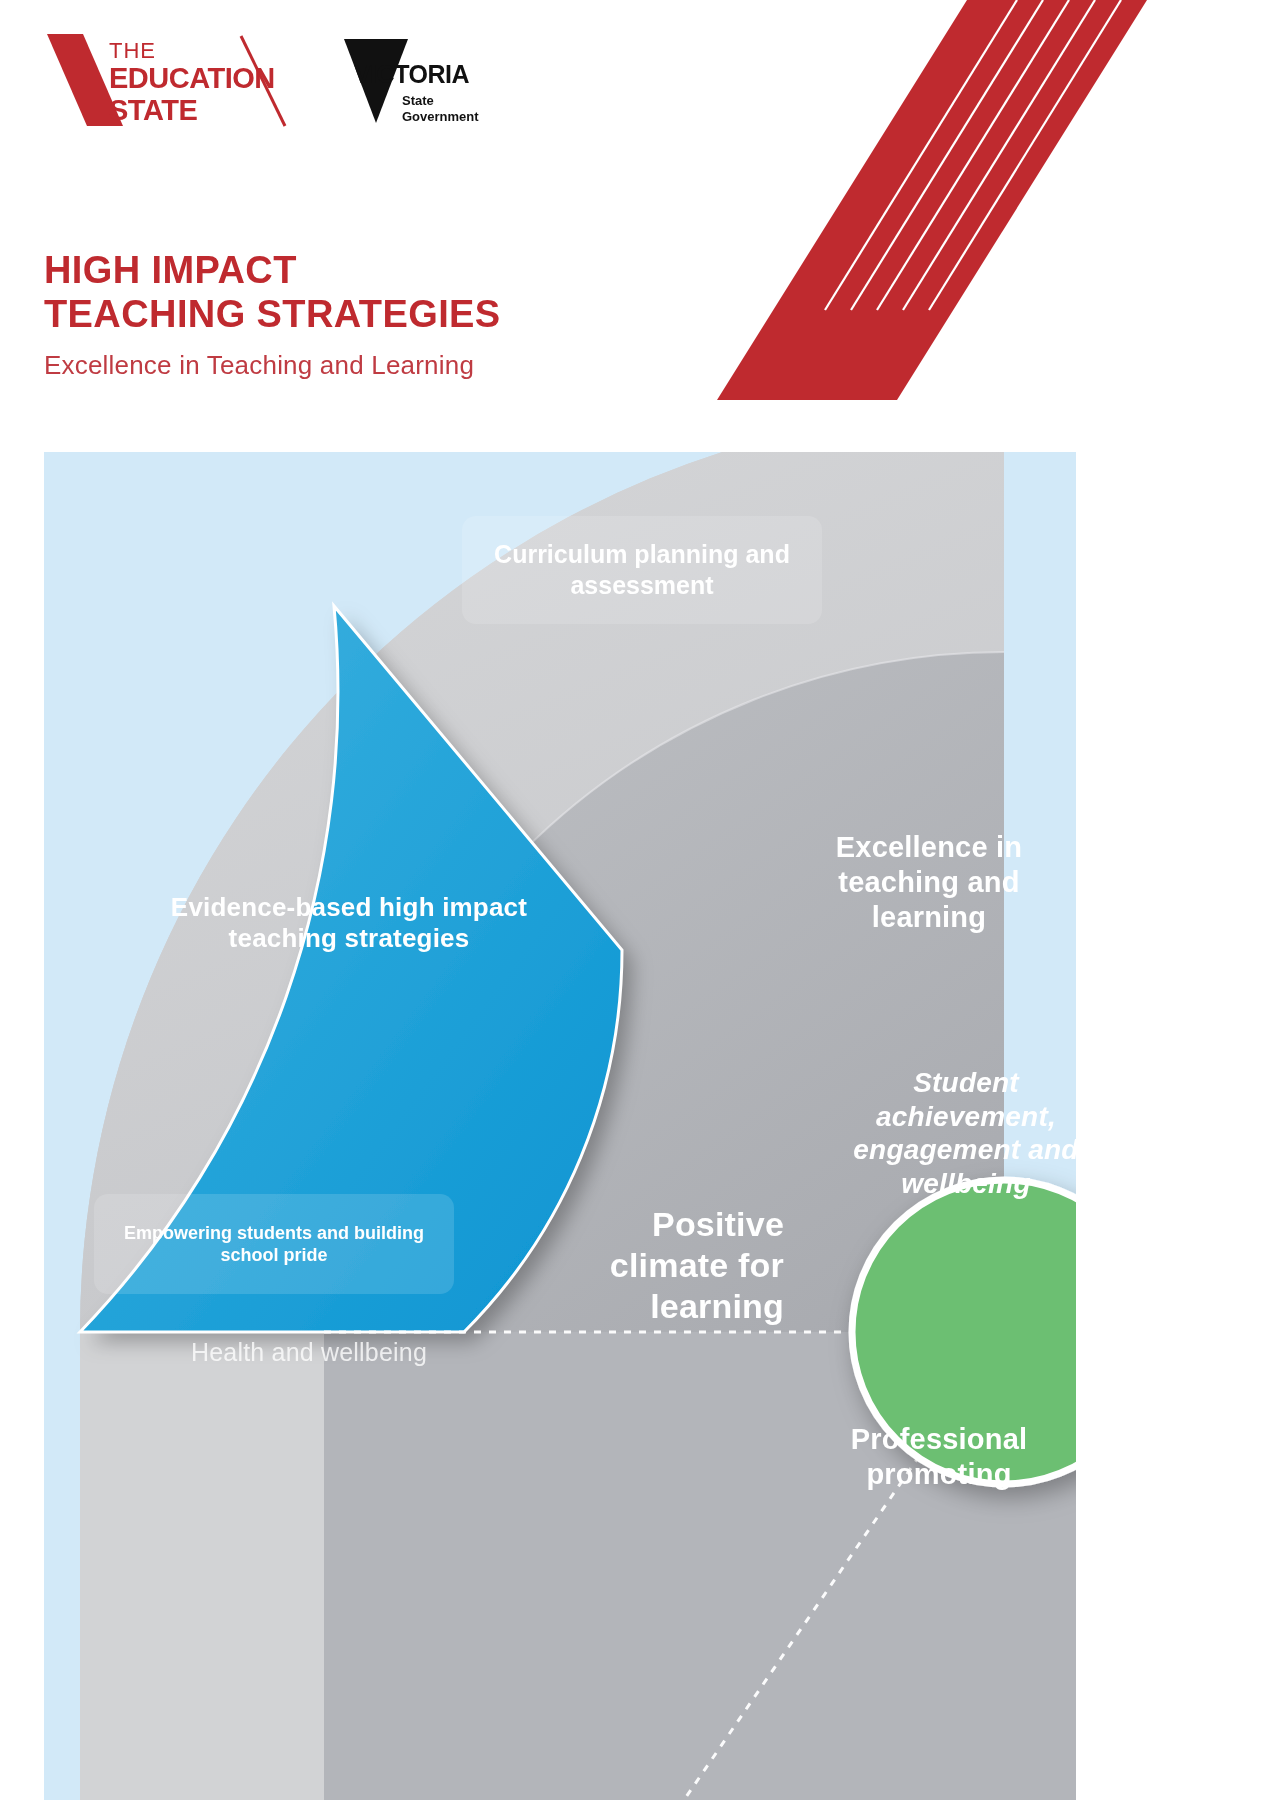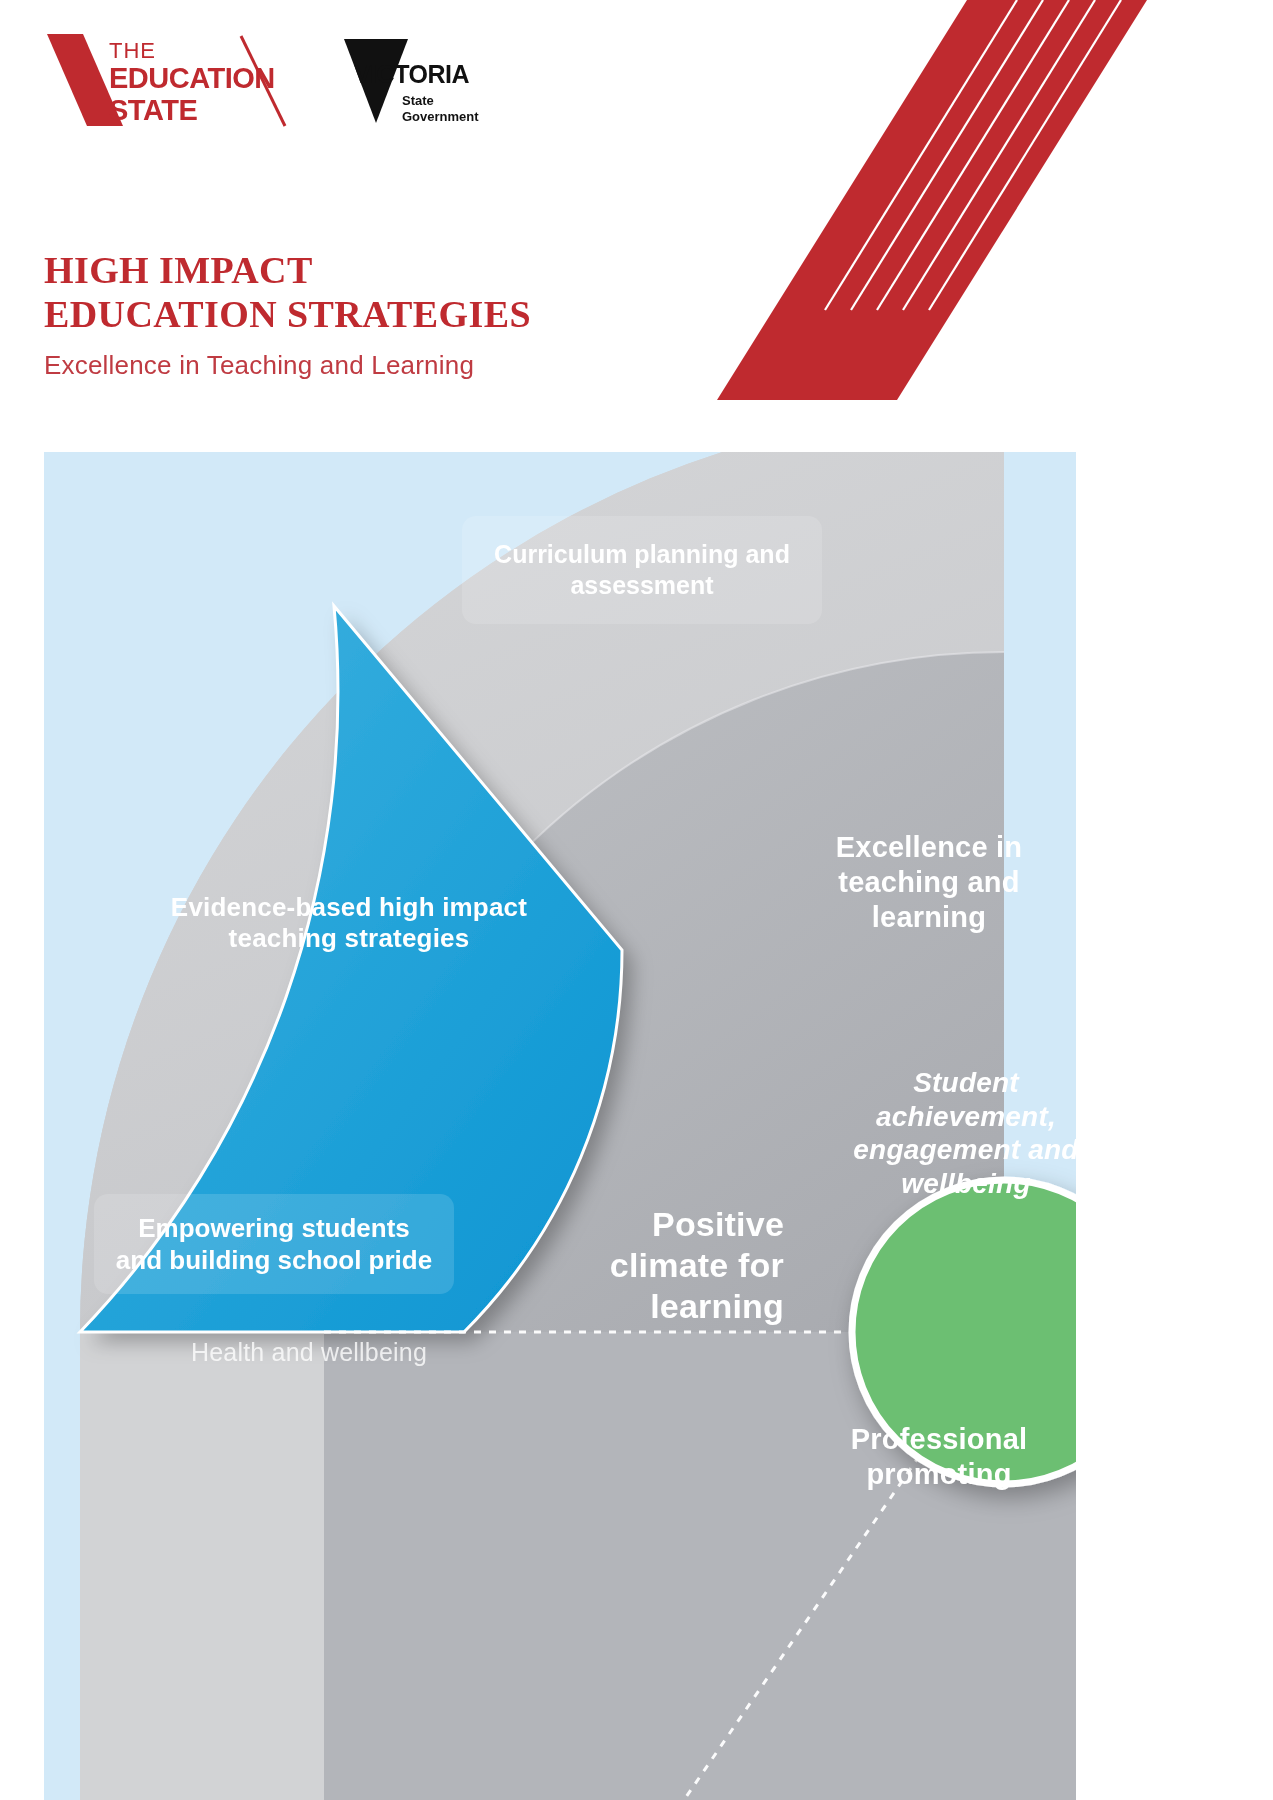--- a/index.html
+++ b/index.html
@@ -15,21 +15,21 @@
   
   #banner-art{position:absolute;right:0;top:0;width:430px;height:400px;}
 
   
   #logo-edustate{position:absolute;left:45px;top:30px;width:270px;height:100px;}
   #logo-victoria{position:absolute;left:340px;top:35px;width:160px;height:95px;}
 
   .title-block{position:absolute;left:44px;top:248px;}
   .title-line{
     font-weight:bold;font-size:38px;letter-spacing:0.4px;
-    color:#bf2a2f;line-height:1.16;white-space:nowrap;font-family:Liberation Serif, serif;
+    color:#bf2a2f;line-height:1.16;white-space:nowrap;
   }
   .subtitle{
     margin-top:14px;font-size:26px;color:#bf3b42;font-weight:400;
     letter-spacing:0.2px;white-space:nowrap;
   }
 
   
   #diagram{
     position:absolute;left:44px;top:452px;width:1032px;height:1348px;
     background:#d2e9f8;overflow:hidden;
@@ -41,21 +41,21 @@
        line-height:1.2;letter-spacing:0.2px;}
 
   .chip{
     position:absolute;background:rgba(255,255,255,0.14);
     border-radius:14px;display:flex;align-items:center;justify-content:center;
     text-align:center;color:#ffffff;font-weight:bold;line-height:1.25;
     padding:14px 18px;box-sizing:border-box;
   }
 
   #lbl-curriculum{left:418px;top:64px;width:360px;height:108px;font-size:25px;}
-  #lbl-empowering{left:50px;top:742px;width:360px;height:100px;font-size:26px;}
+  #lbl-empowering{left:50px;top:742px;width:360px;height:100px;font-size:18px;}
   #lbl-setting{left:115px;top:944px;width:355px;height:100px;font-size:22px;}
 
   #lbl-health{
     position:absolute;left:55px;top:886px;width:420px;
     color:rgba(255,255,255,0.78);font-size:25px;font-weight:400;
     text-align:center;letter-spacing:0.2px;
   }
 
   #lbl-evidence{left:110px;top:440px;width:390px;font-size:26px;}
   #lbl-excellence{left:735px;top:378px;width:300px;font-size:29px;}
@@ -89,21 +89,21 @@
 
   <svg id="logo-victoria" viewBox="0 0 160 95">
     <polygon points="4,4 68,4 36,88" fill="#111111"></polygon>
     <text x="14" y="48" font-family="Liberation Sans, sans-serif" font-size="25" fill="#111111" font-weight="bold" letter-spacing="-0.5">VICTORIA</text>
     <text x="62" y="70" font-family="Liberation Sans, sans-serif" font-size="13" fill="#111111" font-weight="bold">State</text>
     <text x="62" y="86" font-family="Liberation Sans, sans-serif" font-size="13" fill="#111111" font-weight="bold">Government</text>
   </svg>
 
   <div class="title-block">
     <div class="title-line">HIGH IMPACT</div>
-    <div class="title-line">EDUCATION STRATEGIES</div>
+    <div class="title-line">TEACHING STRATEGIES</div>
     <div class="subtitle">Excellence in Teaching and Learning</div>
   </div>
 </div>
 
 <div id="diagram">
 
   <svg id="diagram-svg" viewBox="0 0 1032 1348">
     <defs>
       <linearGradient id="gradBlue" x1="0" y1="0" x2="1" y2="1">
         <stop offset="0%" stop-color="#3fb3e0"></stop>

